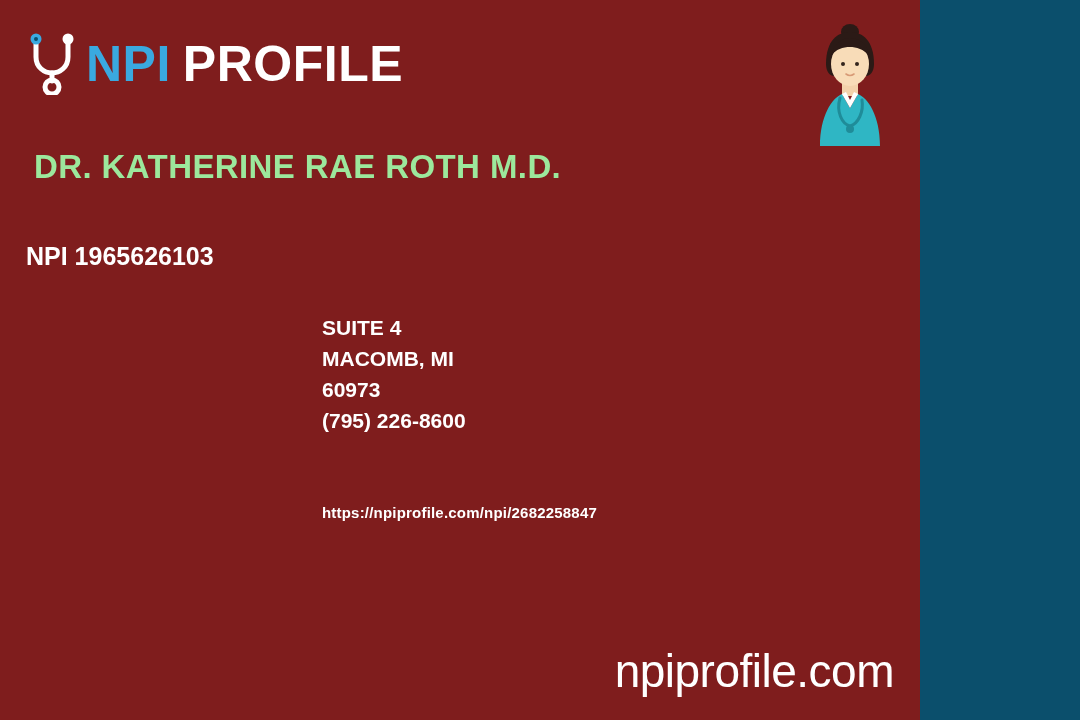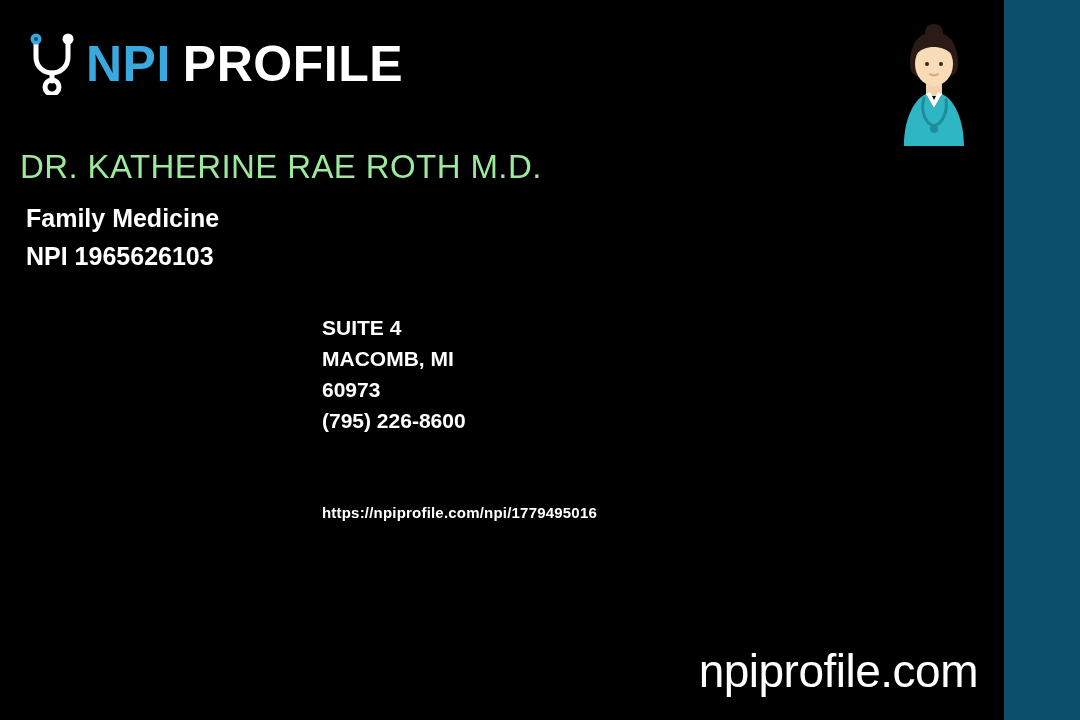--- a/index.html
+++ b/index.html
@@ -8,23 +8,23 @@
   }
   body {
     width: 1080px;
     height: 720px;
     background: #0b4f6c;
     font-family: "Liberation Sans", sans-serif;
     overflow: hidden;
   }
   #card {
     position: relative;
-    width: 1004px;
+    width: 920px;
     height: 720px;
-    background: #000000;
+    background: #7f1d1d;
   }
 
   
   #brand {
     position: absolute;
     left: 26px;
     top: 28px;
     display: flex;
     align-items: center;
     height: 72px;
@@ -49,24 +49,24 @@
     position: absolute;
     right: 24px;
     top: 16px;
     width: 92px;
     height: 130px;
   }
 
   
   #doctor-name {
     position: absolute;
-    left: 20px;
+    left: 34px;
     top: 148px;
     font-size: 33px;
-    font-weight: normal;
+    font-weight: bold;
     color: #9ce89c;
     letter-spacing: 0.4px;
   }
   #specialty {
     position: absolute;
     left: 26px;
     top: 204px;
     font-size: 25px;
     font-weight: bold;
     color: #ffffff;
@@ -149,27 +149,26 @@
 
     <path d="M16 130 C16 100 28 82 38 78 L46 92 L54 78 C64 82 76 100 76 130 Z" fill="#2fb6c4"></path>
 
     <path d="M38 78 L46 92 L54 78 L50 76 L46 84 L42 76 Z" fill="#ffffff"></path>
 
     <path d="M36 82 C32 96 38 108 46 110 C54 108 60 96 58 84" fill="none" stroke="#1f8c99" stroke-width="3" stroke-linecap="round"></path>
     <circle cx="46" cy="113" r="4" fill="#1f8c99"></circle>
   </svg>
 
   <div id="doctor-name">DR. KATHERINE RAE ROTH M.D.</div>
-  <div id="specialty">Family Medicine</div>
   <div id="npi-number">NPI 1965626103</div>
 
   <div id="address-block">
     <div>SUITE 4</div>
     <div>MACOMB, MI</div>
     <div>60973</div>
     <div>(795) 226-8600</div>
   </div>
 
-  <div id="profile-url">https://npiprofile.com/npi/1779495016</div>
+  <div id="profile-url">https://npiprofile.com/npi/2682258847</div>
 
   <div id="footer-site">npiprofile.com</div>
 
 </div>
 
 </body></html>

